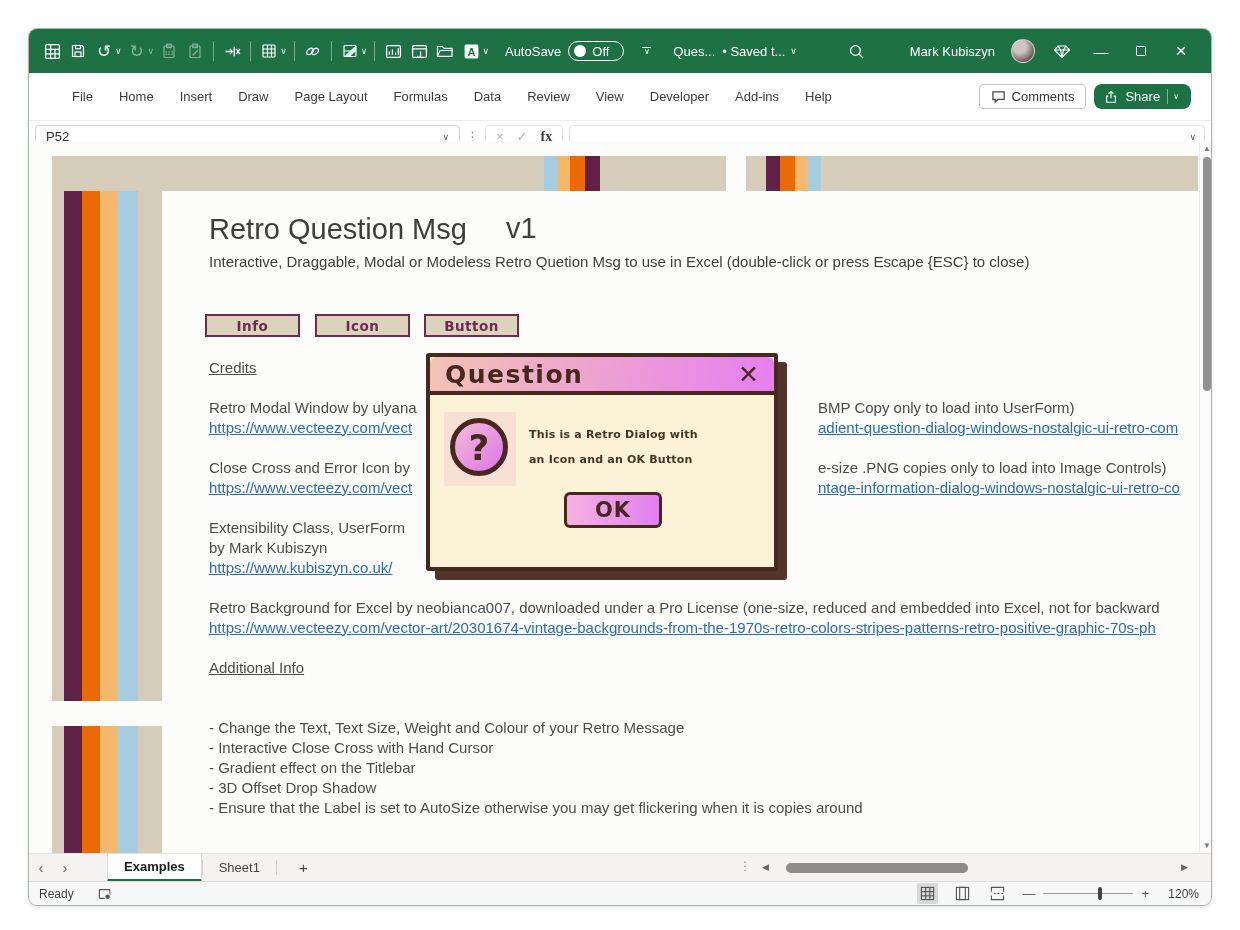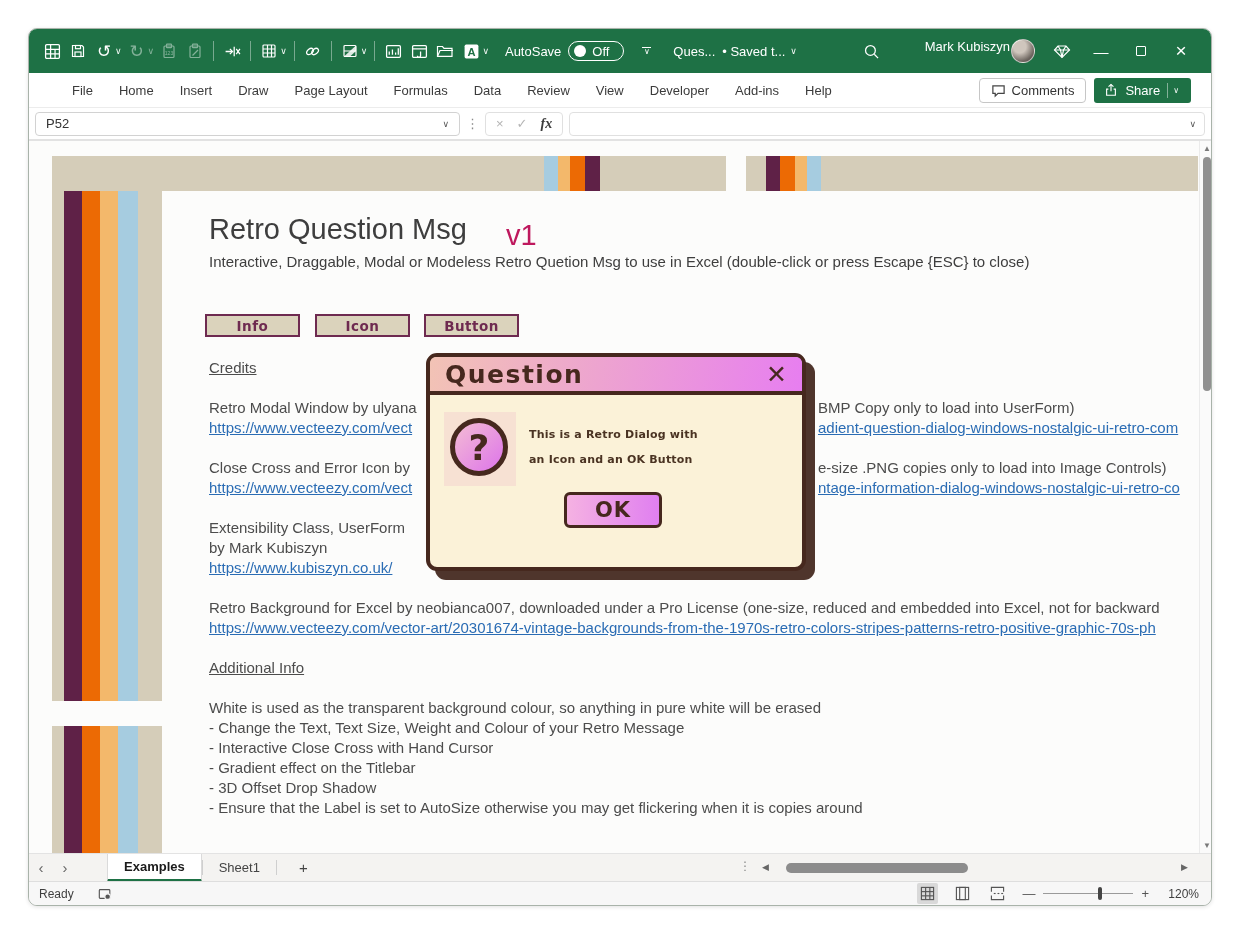--- a/index.html
+++ b/index.html
@@ -22,45 +22,45 @@
   .chev{font-size:9px;margin:0 2px 0 -2px;flex:none;opacity:.95}
   .uglyph{font-size:17px;line-height:1}
   .autosave-wrap{display:flex;align-items:center;gap:7px;margin:0 8px 0 14px;flex:none}
   .toggle{width:56px;height:20px;border:1.5px solid #fff;border-radius:10px;display:flex;align-items:center;padding:0 5px;gap:6px}
   .knob{width:12px;height:12px;border-radius:50%;background:#fff}
   .ribbonopt{display:flex;flex-direction:column;align-items:center;margin:0 10px;flex:none}
   .ribbonopt .bar{width:9px;height:1.5px;background:#fff;margin-bottom:1px}
   .ribbonopt .v{font-size:8px;line-height:6px}
   .doctitle{display:flex;align-items:center;gap:7px;margin:0 12px;white-space:nowrap;flex:none}
   .searchbtn{margin-left:auto;flex:none}
-  .userwrap{display:flex;align-items:flex-start;gap:1px;margin:0 14px 0 40px;flex:none}
+  .userwrap{display:flex;align-items:center;gap:16px;margin:0 14px 0 40px;flex:none}
   .avatar{width:24px;height:24px;border-radius:50%;background:radial-gradient(circle at 35% 30%,#cfc6bd 0 30%,#6e6660 70%,#3c3733 100%);border:1px solid rgba(255,255,255,.6)}
   .winctl{display:flex;align-items:center;gap:0;flex:none;margin-left:6px}
   .winctl .wbtn{width:40px;height:44px;display:flex;align-items:center;justify-content:center;font-size:15px}
   .maxbox{width:10px;height:10px;border:1.3px solid #fff;border-radius:1px}
 
   
-  .menubar{height:35px;background:#fff;display:flex;align-items:center;padding:0 20px 0 30px;border-bottom:1px solid #ececec;font-size:13px;color:#3b3b3b}
+  .menubar{height:48px;background:#fff;display:flex;align-items:center;padding:0 20px 0 30px;border-bottom:1px solid #ececec;font-size:13px;color:#3b3b3b}
   .menu-item{padding:0 13px;flex:none;cursor:default}
   .menu-right{margin-left:auto;display:flex;align-items:center;gap:8px}
   .comments-btn{display:flex;align-items:center;gap:6px;border:1px solid #c6c6c6;border-radius:4px;background:#fff;height:25px;padding:0 11px;font-size:13px;color:#333}
   .comments-btn svg{stroke:#444;fill:none;stroke-width:1.3}
-  .share-btn{display:flex;align-items:center;gap:7px;border-radius:3px;background:var(--titlebar-green);color:#fff;height:25px;padding:0 10px;font-size:13px}
+  .share-btn{display:flex;align-items:center;gap:7px;border-radius:8px;background:var(--titlebar-green);color:#fff;height:25px;padding:0 10px;font-size:13px}
   .share-btn svg{stroke:#fff;fill:none;stroke-width:1.3}
   .share-btn .sep{width:1px;height:15px;background:rgba(255,255,255,.45)}
   .share-btn .chev{font-size:8px}
 
   
   .formulabar{height:33px;background:#fff;display:flex;align-items:center;padding:0 6px;border-bottom:2px solid #e2e2e2;font-size:13px;color:#333}
   .namebox{width:425px;height:24px;border:1px solid #d2d2d2;border-radius:4px;display:flex;align-items:center;padding:0 10px;flex:none}
   .namebox .nchev{margin-left:auto;font-size:9px;color:#555}
   .fdots{color:#8a8a8a;font-size:13px;margin:0 6px;flex:none}
   .fbtns{height:24px;border:1px solid #e0e0e0;border-radius:4px;display:flex;align-items:center;gap:13px;padding:0 10px;flex:none}
   .fbtns .gray{color:#b4b4b4;font-size:13px}
-  .fx{font-family:"Liberation Serif",serif;font-style:italic;font-weight:bold;font-size:14px;color:#3c3c3c}
+  .fx{font-family:"Liberation Serif",serif;font-weight:bold;font-size:14px;color:#3c3c3c}
   .finput{flex:1;height:24px;border:1px solid #e0e0e0;border-radius:4px;margin-left:6px;display:flex;align-items:center;padding:0 8px}
   .finput .nchev{margin-left:auto;font-size:9px;color:#555}
 
   
   .content{position:absolute;left:0;top:112px;width:1184px;height:712px;background:#fcfcfb;overflow:hidden}
   .stripeblock{position:absolute;left:23px;width:110px;background:var(--beige)}
   .sb1{top:15px;height:545px}
   .sb2{top:585px;height:127px}
   .stripe{position:absolute;top:0;bottom:0}
   .st-p{left:12px;width:18px;background:var(--stripe-purple)}
@@ -69,26 +69,26 @@
   .st-b{left:66px;width:20px;background:var(--stripe-blue)}
   .band{position:absolute;top:15px;height:35px;background:var(--beige)}
   .bandA{left:23px;width:674px}
   .bandB{left:717px;width:452px}
   .seg{position:absolute;top:0;bottom:0}
 
   .tl{position:absolute;font-size:15px;color:#4c4c4c;white-space:nowrap}
   .tl a,.lnk{color:var(--link-blue);text-decoration:underline}
   .heading{text-decoration:underline;color:#4c4c4c}
   .doctitle-big{position:absolute;left:180px;top:72px;font-size:29px;color:#3e3e3e;white-space:nowrap}
-  .ver{position:absolute;left:477px;top:78px;font-size:29px;color:#be185d}
+  .ver{position:absolute;left:477px;top:71px;font-size:29px;color:#404040}
   .subtitle{position:absolute;left:180px;top:112px;font-size:15px;color:#3e3e3e;white-space:nowrap}
   .retrobtn{position:absolute;top:173px;width:95px;height:23px;background:var(--btn-beige);border:2px solid var(--btn-maroon);color:var(--btn-maroon);font-family:"DejaVu Sans",sans-serif;font-size:13.5px;font-weight:600;display:flex;align-items:center;justify-content:center;letter-spacing:.5px}
 
   
-  .rdialog{position:absolute;left:397px;top:212px;width:380px;height:218px;border:4px solid var(--dialog-brown);border-radius:11px;background:var(--dialog-cream);box-shadow:9px 9px 0 rgba(64,36,26,.92);z-index:60;font-family:"DejaVu Sans",sans-serif}
+  .rdialog{position:absolute;left:397px;top:212px;width:352px;height:218px;border:4px solid var(--dialog-brown);border-radius:3px;background:var(--dialog-cream);box-shadow:9px 9px 0 rgba(64,36,26,.92);z-index:60;font-family:"DejaVu Sans",sans-serif}
   .dlg-titlebar{height:38px;background:linear-gradient(100deg,var(--dialog-pink),var(--dialog-magenta));border-bottom:4px solid var(--dialog-brown);border-radius:6px 6px 0 0;display:flex;align-items:center;padding:0 15px}
   .dlg-title{font-size:25px;font-weight:700;color:var(--dialog-brown);letter-spacing:1.5px}
   .dlg-close{margin-left:auto;font-size:25px;font-weight:700;color:var(--dialog-brown);line-height:1;cursor:pointer}
   .dlg-body{position:relative;height:168px}
   .dlg-icon-bg{position:absolute;left:14px;top:17px;width:72px;height:74px;background:rgba(238,185,200,.30)}
   .dlg-icon{position:absolute;left:20px;top:23px;width:58px;height:58px;border-radius:50%;border:5px solid var(--dialog-brown);background:linear-gradient(135deg,#f4bcd4,#dd74ea);display:flex;align-items:center;justify-content:center;font-size:36px;font-weight:800;color:var(--dialog-brown)}
   .dlg-msg{position:absolute;left:99px;top:27px;font-size:11px;font-weight:700;color:#4a3322;line-height:25px;letter-spacing:.2px}
   .dlg-ok{position:absolute;left:134px;top:97px;width:98px;height:36px;border:3px solid var(--dialog-brown);border-radius:6px;background:linear-gradient(90deg,#f5b2e2,#e07ff0);display:flex;align-items:center;justify-content:center;font-size:21px;font-weight:700;color:var(--dialog-brown);letter-spacing:1px;cursor:pointer}
 
   
@@ -366,21 +366,20 @@
     <div class="tl lnk" style="left:789px;top:338px">ntage-information-dialog-windows-nostalgic-ui-retro-co</div>
 
     <div class="tl" style="left:180px;top:378px">Extensibility Class, UserForm</div>
     <div class="tl" style="left:180px;top:398px">by Mark Kubiszyn</div>
     <div class="tl lnk" style="left:180px;top:418px">https://www.kubiszyn.co.uk/</div>
 
     <div class="tl" style="left:180px;top:458px;max-width:990px;overflow:hidden">Retro Background for Excel by neobianca007, downloaded under a Pro License (one-size, reduced and embedded into Excel, not for backward</div>
     <div class="tl lnk" style="left:180px;top:478px;max-width:990px;overflow:hidden">https://www.vecteezy.com/vector-art/20301674-vintage-backgrounds-from-the-1970s-retro-colors-stripes-patterns-retro-positive-graphic-70s-ph</div>
 
     <div class="tl heading" style="left:180px;top:518px">Additional Info</div>
-    <div class="tl" style="left:180px;top:558px">White is used as the transparent background colour, so anything in pure white will be erased</div>
     <div class="tl" style="left:180px;top:598px">- Interactive Close Cross with Hand Cursor</div>
     <div class="tl" style="left:180px;top:578px">- Change the Text, Text Size, Weight and Colour of your Retro Message</div>
     <div class="tl" style="left:180px;top:618px">- Gradient effect on the Titlebar</div>
     <div class="tl" style="left:180px;top:638px">- 3D Offset Drop Shadow</div>
     <div class="tl" style="left:180px;top:658px">- Ensure that the Label is set to AutoSize otherwise you may get flickering when it is copies around</div>
 
     <div class="rdialog">
       <div class="dlg-titlebar">
         <span class="dlg-title">Question</span>
         <span class="dlg-close">✕</span>

